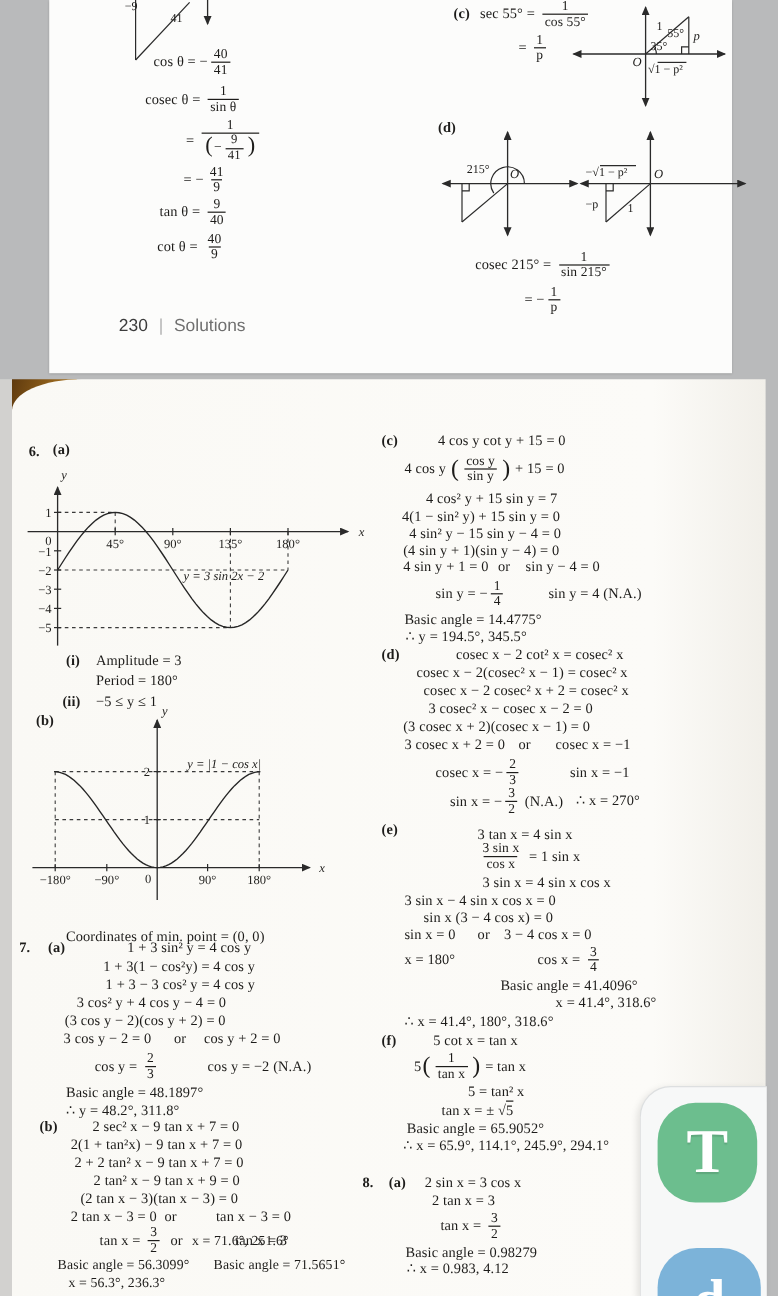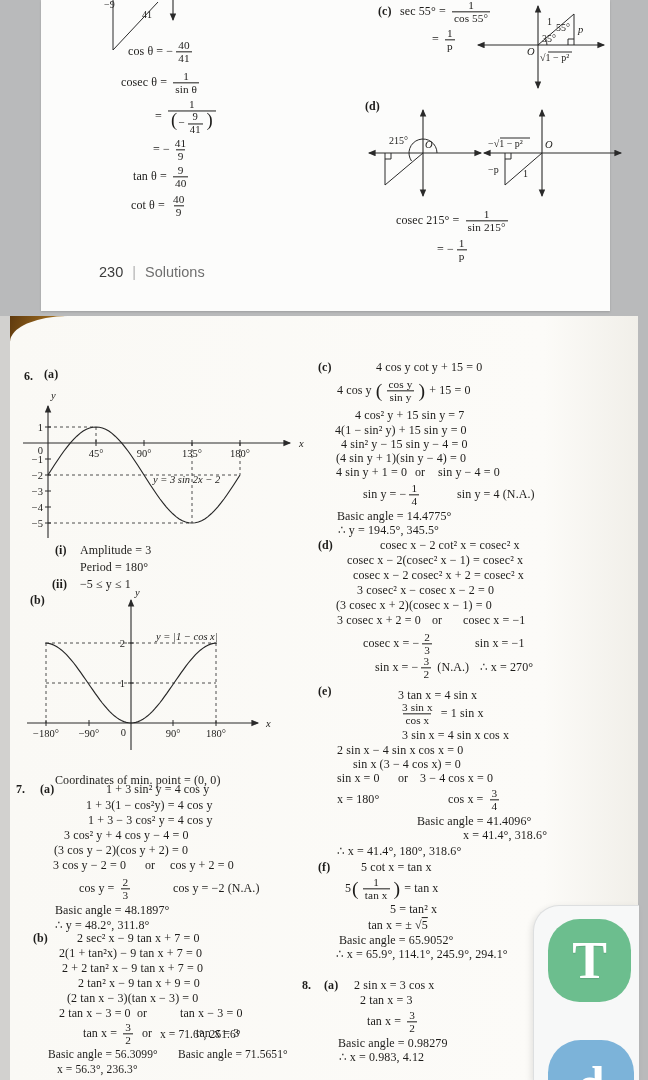--- a/index.html
+++ b/index.html
@@ -235,21 +235,21 @@
     <div class="eq" style="left: 137px; top: 1014px;"><span>or</span></div>
     <div class="eq" style="left: 180px; top: 1014px;"><span>tan x − 3 = 0</span></div>
     <div class="eq" style="left: 83px; top: 1034px;"><span>tan x = </span><span class="frac"><span class="fn"><span>3</span></span><span class="fd"><span>2</span></span></span></div>
     <div class="eq" style="left: 142px; top: 1034px;"><span>or</span></div>
     <div class="eq" style="left: 196px; top: 1034px;"><span>tan x = 3</span></div>
     <div class="eq" style="left: 48px; top: 1055px; font-size: 11.5px;"><span>Basic angle = 56.3099°</span></div>
     <div class="eq" style="left: 178px; top: 1055px; font-size: 11.5px;"><span>Basic angle = 71.5651°</span></div>
     <div class="eq" style="left: 57px; top: 1070px; font-size: 11.5px;"><span>x = 56.3°, 236.3°</span></div>
     <div class="eq" style="left: 160px; top: 1035px; font-size: 11.5px;"><span>x = 71.6°, 251.6°</span></div>
     <div class="eq b" style="left: 318px; top: 368px;"><span>(c)</span></div>
-    <div class="eq" style="left: 376px; top: 368px;"><span>4 cos y cot y + 15 = 0</span></div>
+    <div class="eq" style="left: 365px; top: 368px;"><span>4 cos y cot y + 15 = 0</span></div>
     <div class="eq" style="left: 337px; top: 391px;"><span>4 cos y </span><span class="paren">(</span><span class="frac"><span class="fn"><span>cos y</span></span><span class="fd"><span>sin y</span></span></span><span class="paren">)</span><span> + 15 = 0</span></div>
     <div class="eq" style="left: 355px; top: 416px;"><span>4 cos² y + 15 sin y = 7</span></div>
     <div class="eq" style="left: 335px; top: 431px;"><span>4(1 − sin² y) + 15 sin y = 0</span></div>
     <div class="eq" style="left: 341px; top: 445px;"><span>4 sin² y − 15 sin y − 4 = 0</span></div>
     <div class="eq" style="left: 336px; top: 459px;"><span>(4 sin y + 1)(sin y − 4) = 0</span></div>
     <div class="eq" style="left: 336px; top: 473px;"><span>4 sin y + 1 = 0</span></div>
     <div class="eq" style="left: 415px; top: 473px;"><span>or</span></div>
     <div class="eq" style="left: 438px; top: 473px;"><span>sin y − 4 = 0</span></div>
     <div class="eq" style="left: 363px; top: 495px;"><span>sin y = −</span><span class="frac"><span class="fn"><span>1</span></span><span class="fd"><span>4</span></span></span></div>
     <div class="eq" style="left: 457px; top: 495px;"><span>sin y = 4 (N.A.)</span></div>
@@ -265,21 +265,21 @@
     <div class="eq" style="left: 432px; top: 621px;"><span>or</span></div>
     <div class="eq" style="left: 463px; top: 621px;"><span>cosec x = −1</span></div>
     <div class="eq" style="left: 363px; top: 644px; justify-content: center;"><span>cosec x = −</span><span class="frac"><span class="fn"><span>2</span></span><span class="fd"><span>3</span></span></span></div>
     <div class="eq" style="left: 475px; top: 644px;"><span>sin x = −1</span></div>
     <div class="eq" style="left: 375px; top: 668px;"><span>sin x = −</span><span class="frac"><span class="fn"><span>3</span></span><span class="fd"><span>2</span></span></span><span> (N.A.)</span></div>
     <div class="eq" style="left: 480px; top: 668px;"><span>∴ x = 270°</span></div>
     <div class="eq b" style="left: 318px; top: 692px;"><span>(e)</span></div>
     <div class="eq" style="left: 398px; top: 696px; justify-content: center;"><span>3 tan x = 4 sin x</span></div>
     <div class="eq" style="left: 397px; top: 714px;"><span class="frac"><span class="fn"><span>3 sin x</span></span><span class="fd"><span>cos x</span></span></span><span> = 1 sin x</span></div>
     <div class="eq" style="left: 402px; top: 736px;"><span>3 sin x = 4 sin x cos x</span></div>
-    <div class="eq" style="left: 337px; top: 751px;"><span>2 sin x − 4 sin x cos x = 0</span></div>
+    <div class="eq" style="left: 337px; top: 751px;"><span>3 sin x − 4 sin x cos x = 0</span></div>
     <div class="eq" style="left: 353px; top: 765px;"><span>sin x (3 − 4 cos x) = 0</span></div>
     <div class="eq" style="left: 337px; top: 779px;"><span>sin x = 0</span></div>
     <div class="eq" style="left: 398px; top: 779px;"><span>or</span></div>
     <div class="eq" style="left: 420px; top: 779px;"><span>3 − 4 cos x = 0</span></div>
     <div class="eq" style="left: 337px; top: 800px;"><span>x = 180°</span></div>
     <div class="eq" style="left: 448px; top: 800px;"><span>cos x = </span><span class="frac"><span class="fn"><span>3</span></span><span class="fd"><span>4</span></span></span></div>
     <div class="eq" style="left: 417px; top: 822px;"><span>Basic angle = 41.4096°</span></div>
     <div class="eq" style="left: 463px; top: 836px;"><span>x = 41.4°, 318.6°</span></div>
     <div class="eq" style="left: 337px; top: 852px;"><span>∴ x = 41.4°, 180°, 318.6°</span></div>
     <div class="eq b" style="left: 318px; top: 868px;"><span>(f)</span></div>

